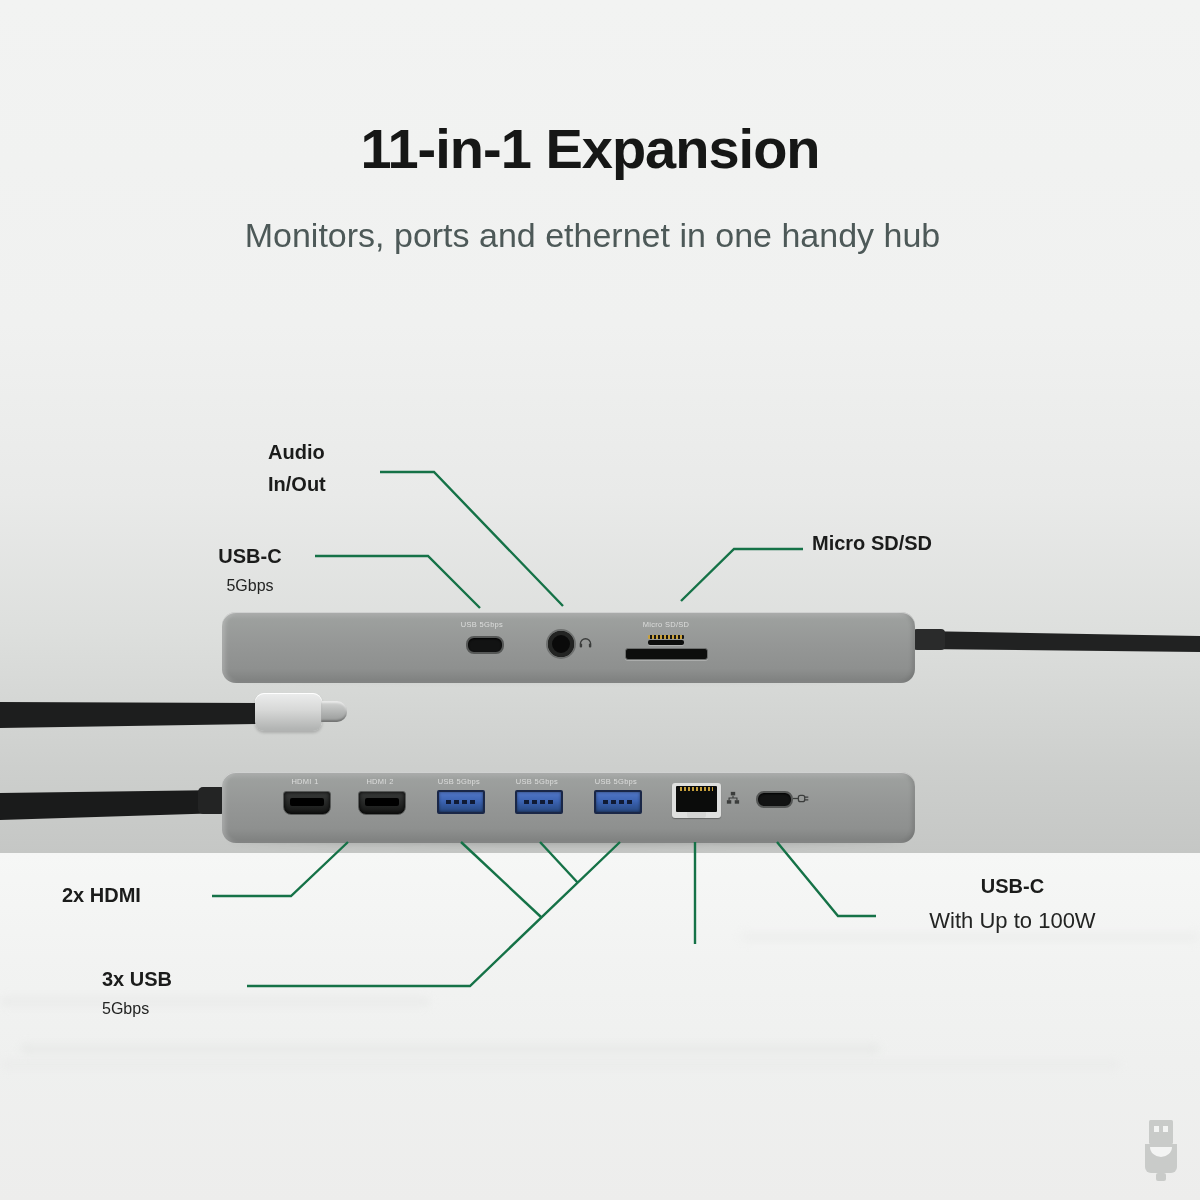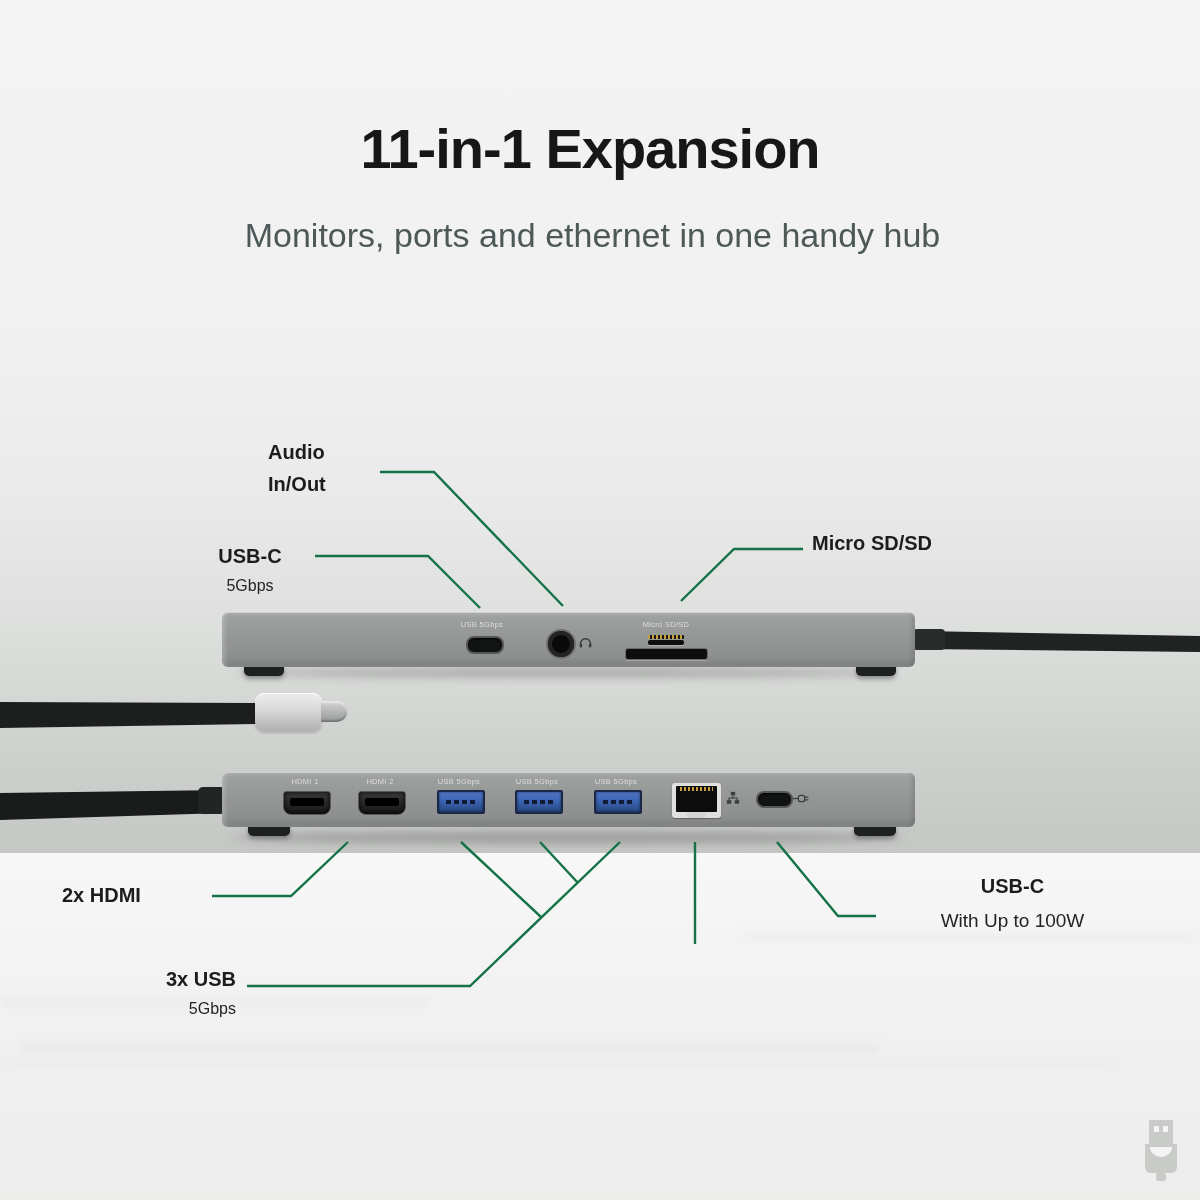--- a/index.html
+++ b/index.html
@@ -23,21 +23,21 @@
   .title{position:absolute;left:0;top:116px;width:1180px;text-align:center;
     font-size:56px;font-weight:bold;color:#161716;letter-spacing:-1px;}
   .subtitle{position:absolute;left:0;top:216px;width:1185px;text-align:center;
     font-size:34px;color:#4d5958;}
 
   
   .layer{position:absolute;left:0;top:0;width:1200px;height:1200px;pointer-events:none;}
 
   
   .foot{position:absolute;background:#1f2020;border-radius:5px;box-shadow:0 3px 4px rgba(30,32,31,.35);}
-  .device{position:absolute;width:693px;height:55px;border-radius:6px;
+  .device{position:absolute;width:693px;height:71px;border-radius:14px;
     background:linear-gradient(180deg,#adafae 0%,#9da09e 10%,#959796 45%,#8e908f 80%,#7d7f7e 100%);
     box-shadow:inset 0 1px 0 rgba(255,255,255,.45), inset -3px 0 4px rgba(0,0,0,.12), inset 3px 0 4px rgba(255,255,255,.22);}
   .device.back{left:222px;top:612px;}
   .device.front{left:222px;top:772px;}
   .devshadow{position:absolute;background:rgba(45,47,46,.30);filter:blur(5px);border-radius:50%;}
 
   .print{position:absolute;font-size:7.5px;color:#dcdddc;letter-spacing:.3px;text-align:center;white-space:nowrap;}
 
   .usbc-port{position:absolute;background:#121313;border:2px solid #555756;border-radius:8px;
     box-shadow:inset 0 1px 2px #000;}
@@ -70,26 +70,26 @@
     background:linear-gradient(180deg,#eceded 0%,#d7d8d7 45%,#b2b4b3 95%);
     box-shadow:0 2px 3px rgba(0,0,0,.18), inset 0 1px 0 #fff;}
   .conn-tip{position:absolute;left:321px;top:701px;width:26px;height:21px;border-radius:0 10px 10px 0;
     background:linear-gradient(180deg,#d4d5d4 0%,#b5b7b6 50%,#979998 100%);
     box-shadow:inset 0 2px 2px rgba(255,255,255,.5), inset 0 -2px 2px rgba(0,0,0,.25);}
 
   
   .lbl{position:absolute;color:#1b1c1b;}
   .lbl .big{font-size:20px;font-weight:bold;line-height:32px;}
   .lbl .sub{font-size:16px;font-weight:normal;color:#232423;margin-top:5px;}
-  .lbl .sub-sm{font-size:19px;font-weight:normal;color:#232423;line-height:26px;}
+  .lbl .sub-sm{font-size:22px;font-weight:normal;color:#232423;line-height:26px;}
   .lbl-audio{left:268px;top:436px;text-align:left;}
   .lbl-usbc-top{left:185px;top:540px;width:130px;text-align:center;}
   .lbl-sd{left:812px;top:527px;}
   .lbl-hdmi{left:62px;top:879px;}
-  .lbl-usb3x{left:108px;top:963px;width:128px;text-align:right;}
+  .lbl-usb3x{left:102px;top:963px;width:128px;text-align:left;}
   .lbl-eth{left:625px;top:950px;width:145px;text-align:center;}
   .lbl-eth .big{line-height:34px;}
   .lbl-power{left:870px;top:870px;width:285px;text-align:center;}
   .lbl-power .big{line-height:33px;}
   .lbl-power .sub-sm{margin-top:5px;}
 
   .callout-svg polyline{fill:none;stroke:var(--accent,#157247);stroke-width:2.4px;}
 </style>
 </head>
 <body>

